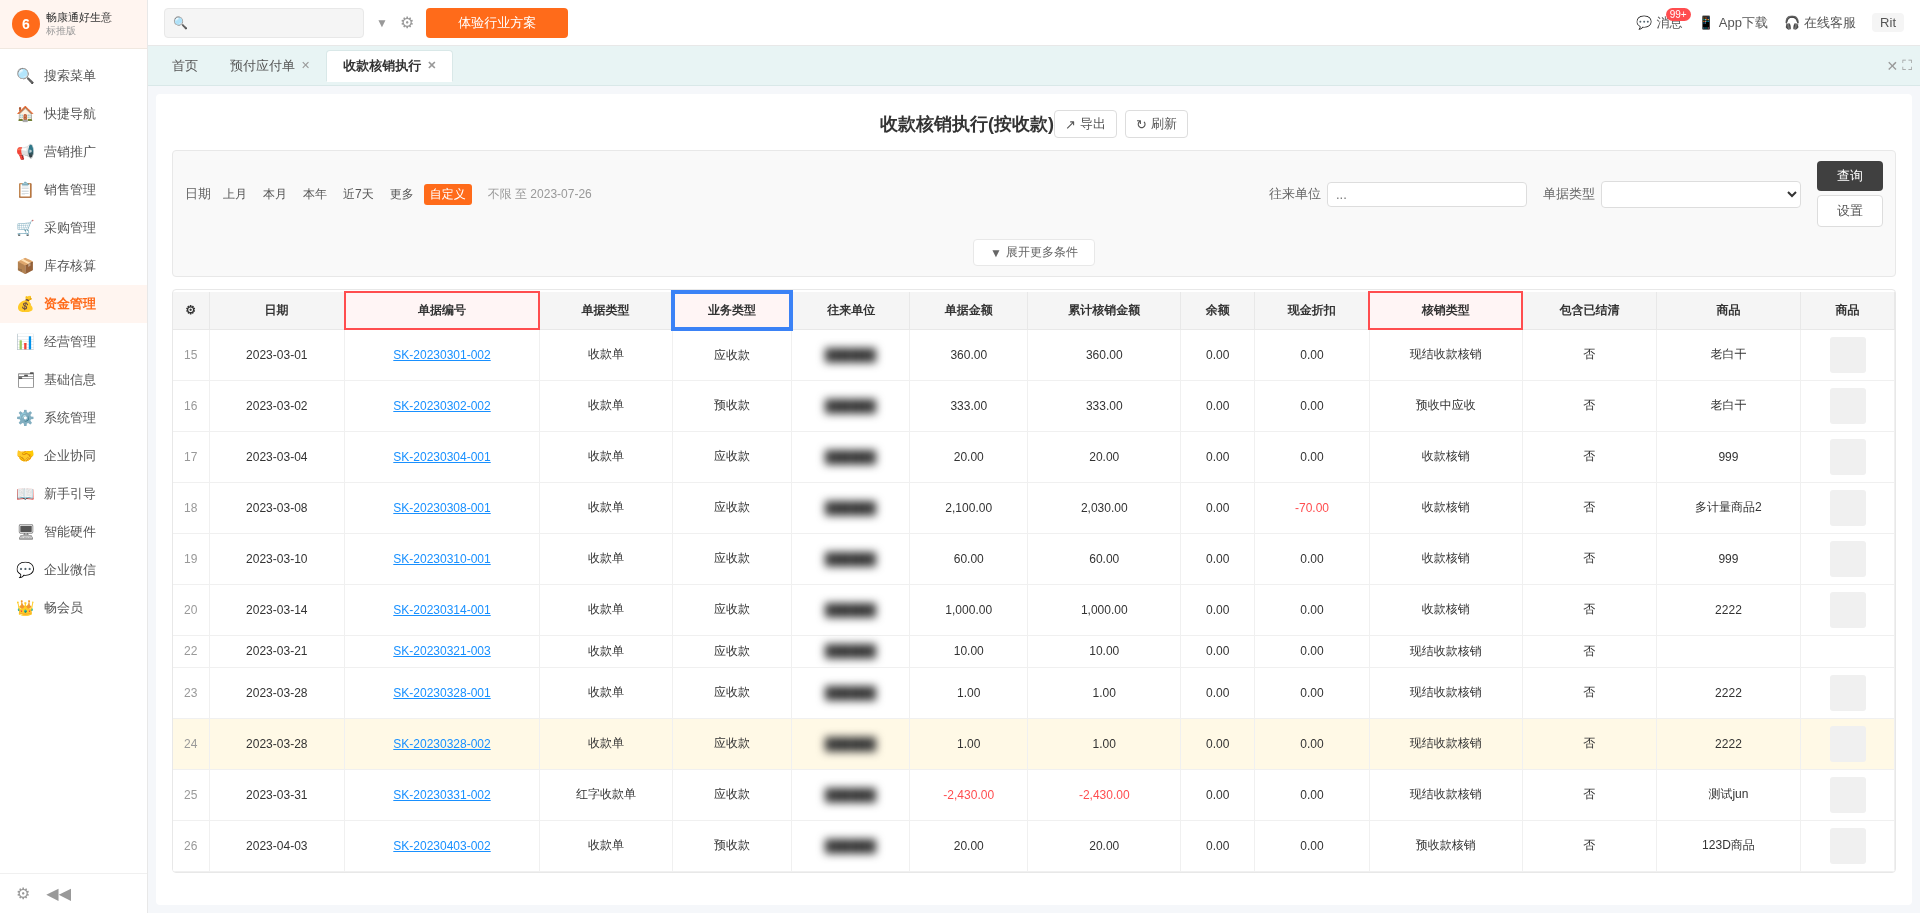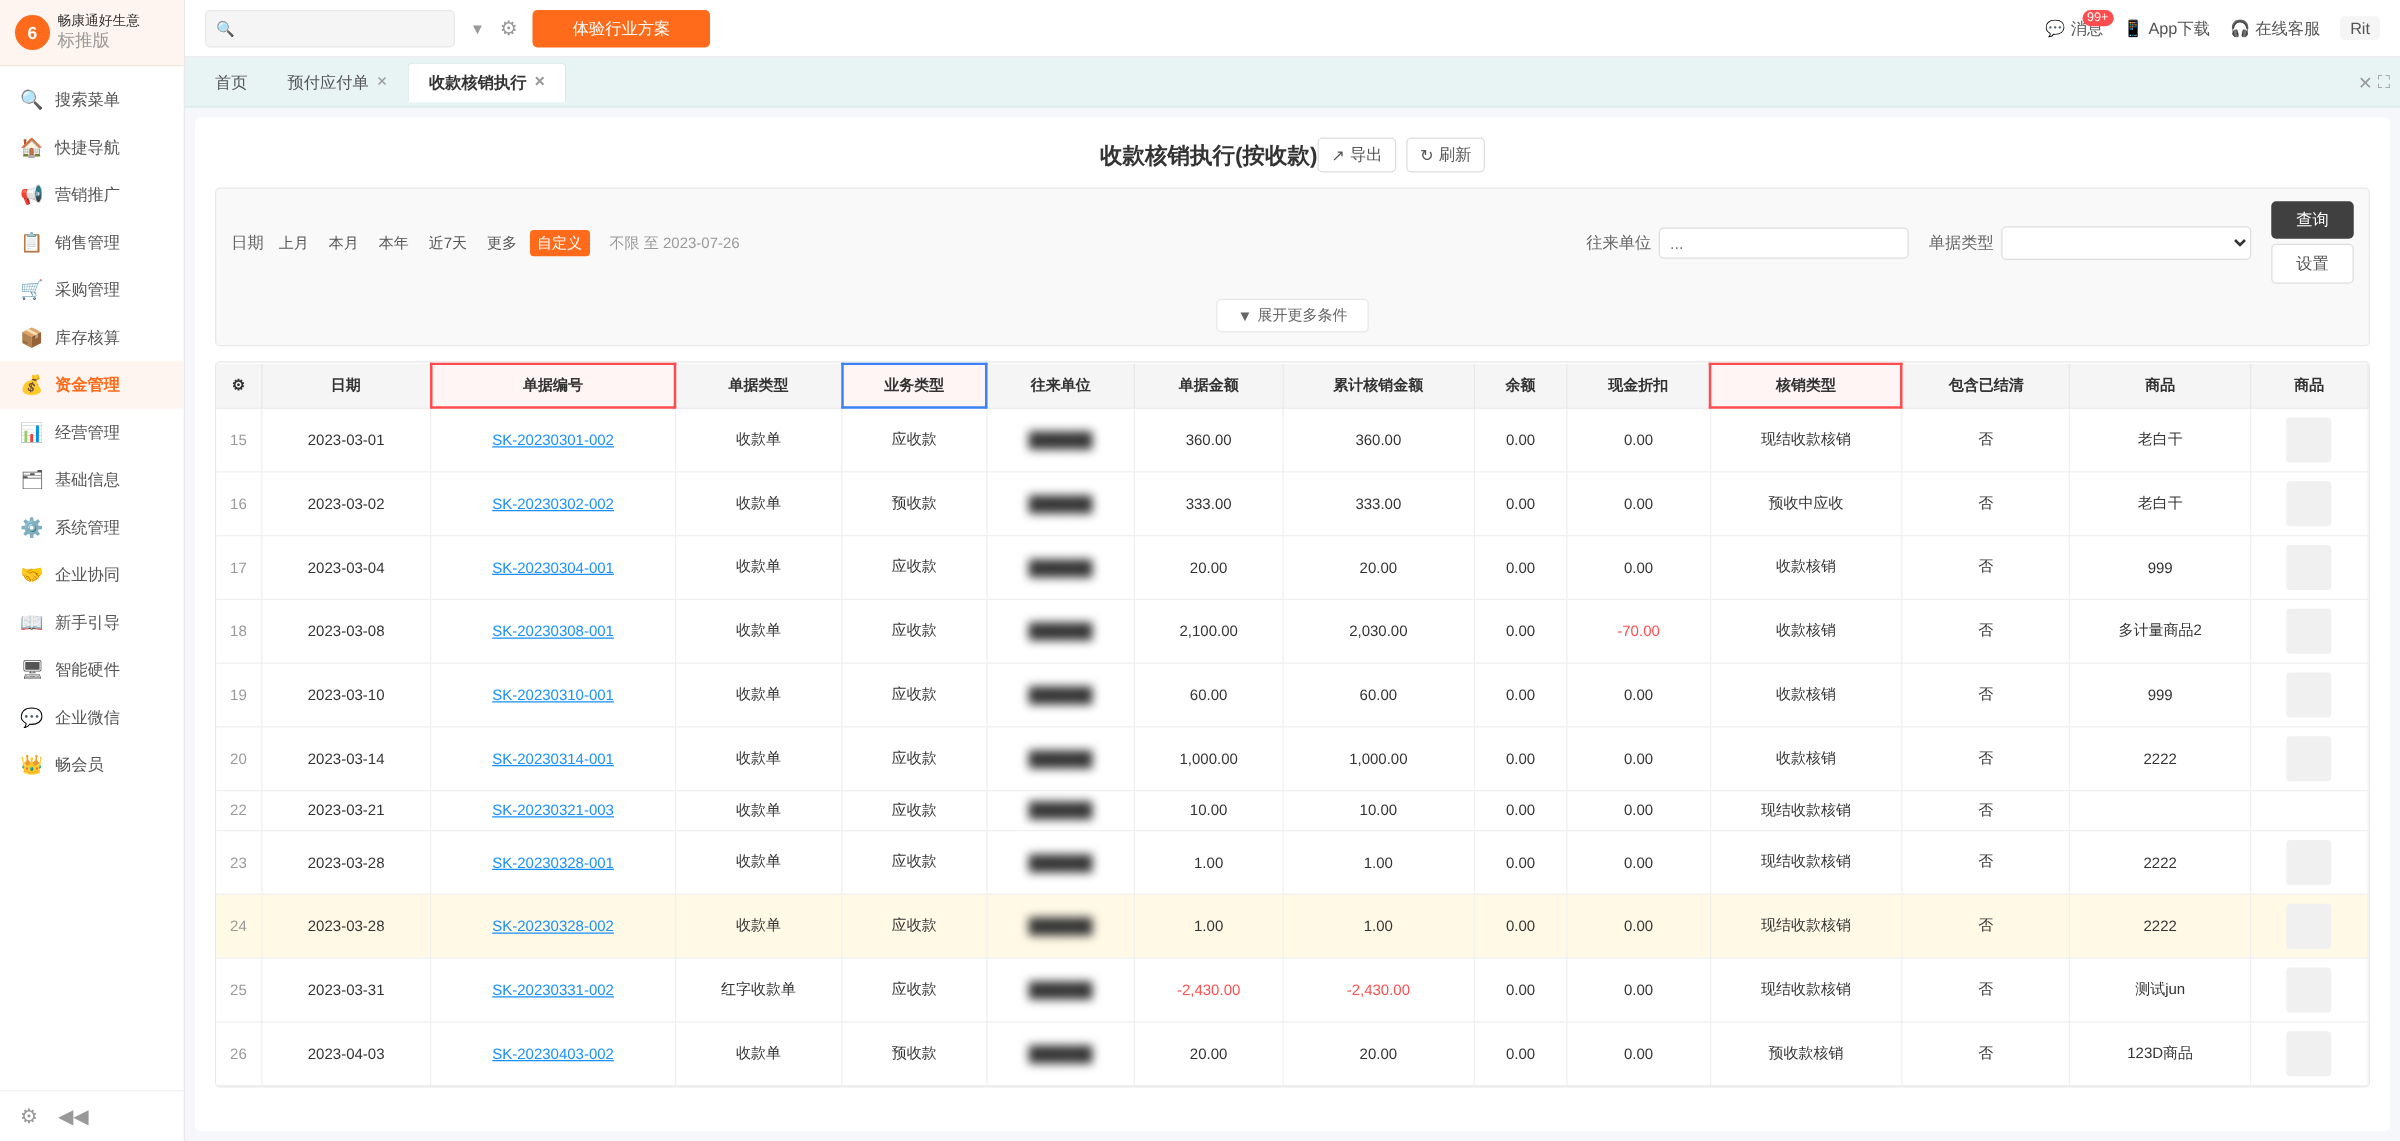--- a/index.html
+++ b/index.html
@@ -3,21 +3,21 @@
   <meta charset="utf-8">
   <style>
     * { box-sizing: border-box; margin: 0; padding: 0; }
     body { font-family: "Microsoft YaHei", "PingFang SC", Arial, sans-serif; font-size: 13px; background: #f5f5f5; display: flex; height: 913px; overflow: hidden; }
 
     
     .sidebar { width: 148px; background: #fff; border-right: 1px solid #e8e8e8; display: flex; flex-direction: column; height: 100%; }
     .sidebar-logo { padding: 10px 12px; background: #fff5f0; display: flex; align-items: center; gap: 6px; border-bottom: 1px solid #f0e8e0; }
     .sidebar-logo-icon { width: 28px; height: 28px; background: #ff6b1a; border-radius: 50%; display: flex; align-items: center; justify-content: center; color: #fff; font-size: 14px; font-weight: bold; }
     .sidebar-logo-text { font-size: 11px; color: #333; line-height: 1.3; text-align: center; }
-    .sidebar-logo-sub { font-size: 14px; color: #999; }
+    .sidebar-logo-sub { font-size: 10px; color: #999; }
     .sidebar-menu { flex: 1; overflow-y: auto; padding: 8px 0; }
     .sidebar-item { display: flex; align-items: center; gap: 8px; padding: 10px 16px; cursor: pointer; color: #555; font-size: 13px; transition: all 0.2s; }
     .sidebar-item.active { background: #fff5f0; color: #ff6b1a; font-weight: bold; }
     .sidebar-item-icon { font-size: 15px; width: 20px; text-align: center; }
     .sidebar-bottom { padding: 10px 0; border-top: 1px solid #f0f0f0; display: flex; gap: 16px; padding-left: 16px; align-items: center; }
     .sidebar-bottom-icon { color: #999; font-size: 16px; cursor: pointer; }
     .collapse-btn { color: #999; font-size: 16px; cursor: pointer; }
 
     
     .main { flex: 1; display: flex; flex-direction: column; overflow: hidden; background: #f5f7fa; }
@@ -267,21 +267,21 @@
     <div class="table-container">
       <table>
         <thead>
           <tr>
             <th style="width:36px;">
               <span>⚙</span>
             </th>
             <th>日期</th>
             <th style="border:2px solid #ff4d4f;background:#fff5f5;">单据编号</th>
             <th>单据类型</th>
-            <th style="border:2px solid #3b82f6;background:#fff5f5;">业务类型</th>
+            <th style="border:4px solid #3b82f6;background:#fff5f5;">业务类型</th>
             <th>往来单位</th>
             <th>单据金额</th>
             <th>累计核销金额</th>
             <th>余额</th>
             <th>现金折扣</th>
             <th style="border:2px solid #ff4d4f;background:#fff5f5;">核销类型</th>
             <th>包含已结清</th>
             <th>商品</th>
             <th>商品</th>
           </tr>

